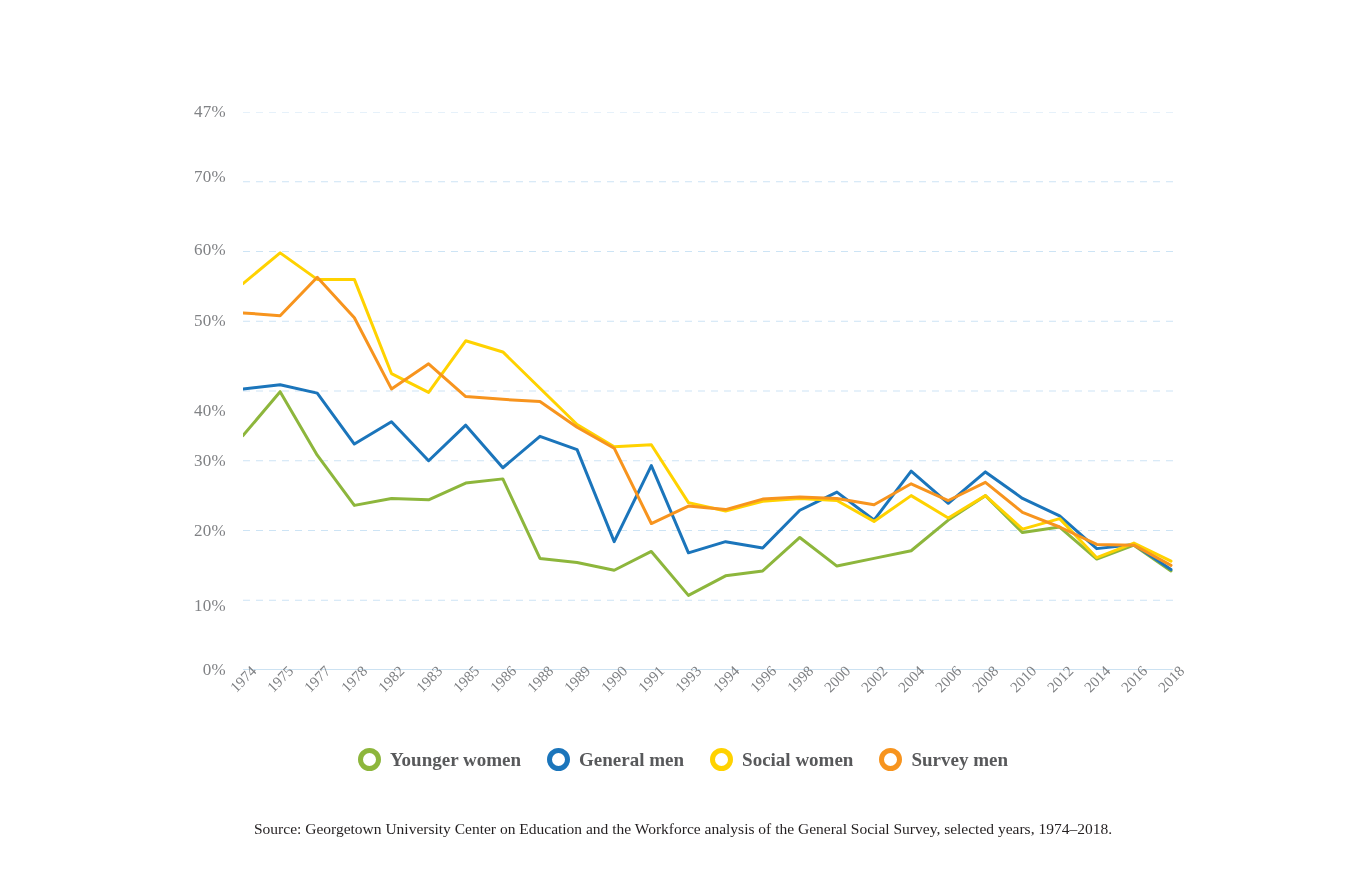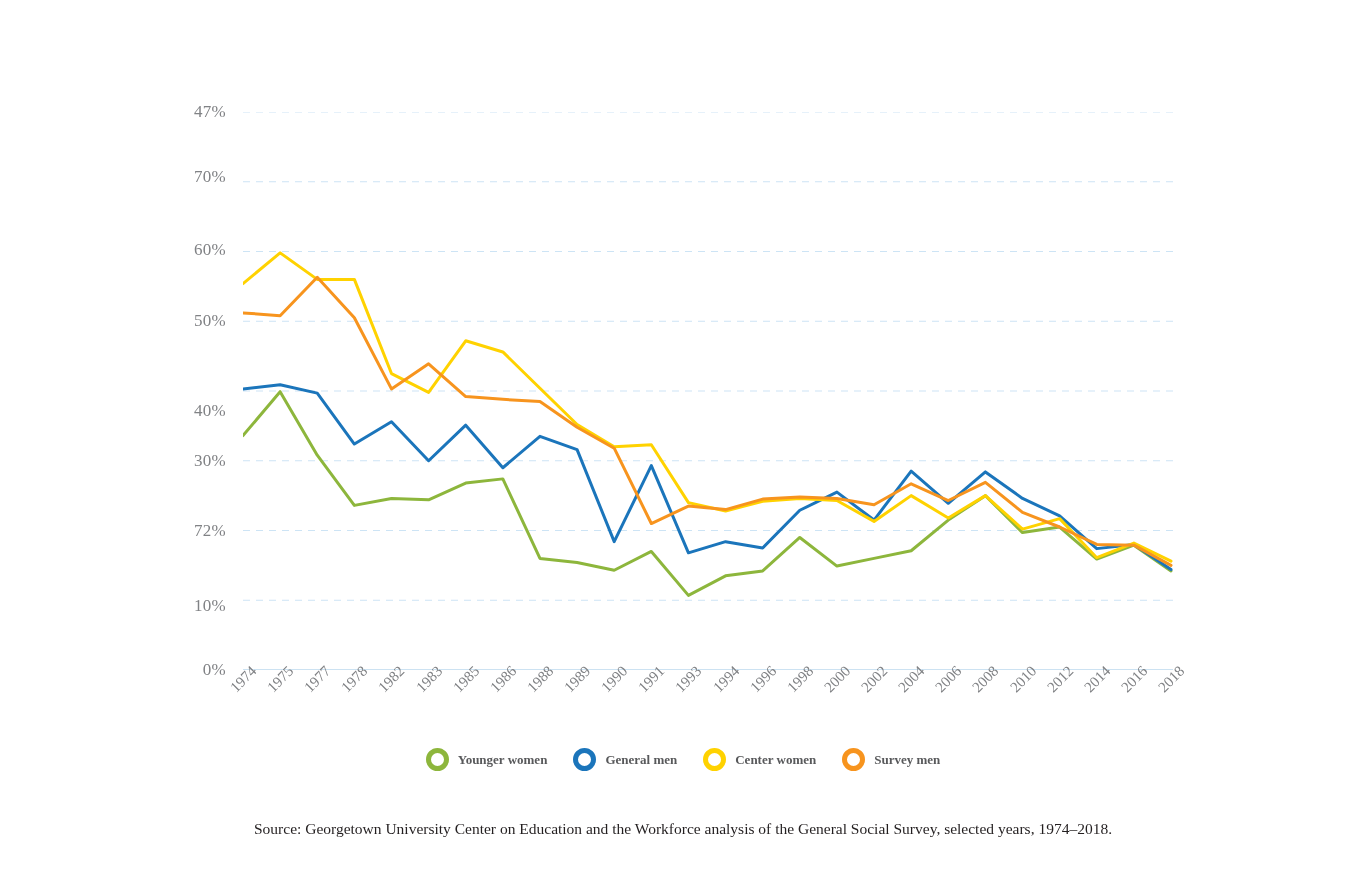--- a/index.html
+++ b/index.html
@@ -76,21 +76,21 @@
     gap: 9px;
   }
   .legend-swatch {
     width: 23px;
     height: 23px;
     border-radius: 50%;
     background: #ffffff;
     box-sizing: border-box;
   }
   .legend-label {
-    font-size: 13px;
+    font-size: 19px;
     color: #58595b;
     font-family: "Liberation Serif", serif;
     font-weight: bold;
     white-space: nowrap;
   }
   .source-note {
     position: absolute;
     left: 0;
     top: 820px;
     width: 1366px;
@@ -101,21 +101,21 @@
   }
 </style>
 </head>
 <body>
 
 <div id="chart-root">
 
   <div class="y-axis-labels">
       <div class="y-tick" style="top: 564px;">0%</div>
       <div class="y-tick" style="top: 500px;">10%</div>
-      <div class="y-tick" style="top: 424.5px;">72%</div>
+      <div class="y-tick" style="top: 424.5px;">20%</div>
       <div class="y-tick" style="top: 354.75px;">30%</div>
       <div class="y-tick" style="top: 285px; margin-top: 20px;">40%</div>
       <div class="y-tick" style="top: 215.25px;">50%</div>
       <div class="y-tick" style="top: 144px;">60%</div>
       <div class="y-tick" style="top: 71px;">70%</div>
       <div class="y-tick" style="top: 6px;">47%</div>
     </div>
 
   <div class="plot-area">
     <svg id="plot-svg" width="930" height="558" viewBox="0 0 930 558">
@@ -168,21 +168,21 @@
       <div class="legend-item">
         <span class="legend-swatch" style="border: 5px solid rgb(141, 182, 60);"></span>
         <span class="legend-label">Younger women</span>
       </div>
       <div class="legend-item">
         <span class="legend-swatch" style="border: 5px solid rgb(27, 117, 187);"></span>
         <span class="legend-label">General men</span>
       </div>
       <div class="legend-item">
         <span class="legend-swatch" style="border: 5px solid rgb(255, 210, 0);"></span>
-        <span class="legend-label">Center women</span>
+        <span class="legend-label">Social women</span>
       </div>
       <div class="legend-item">
         <span class="legend-swatch" style="border: 5px solid rgb(247, 148, 30);"></span>
         <span class="legend-label">Survey men</span>
       </div>
     </div>
 
   <div class="source-note">Source: Georgetown University Center on Education and the Workforce analysis of the General Social Survey, selected years, 1974–2018.</div>
 
 </div>

